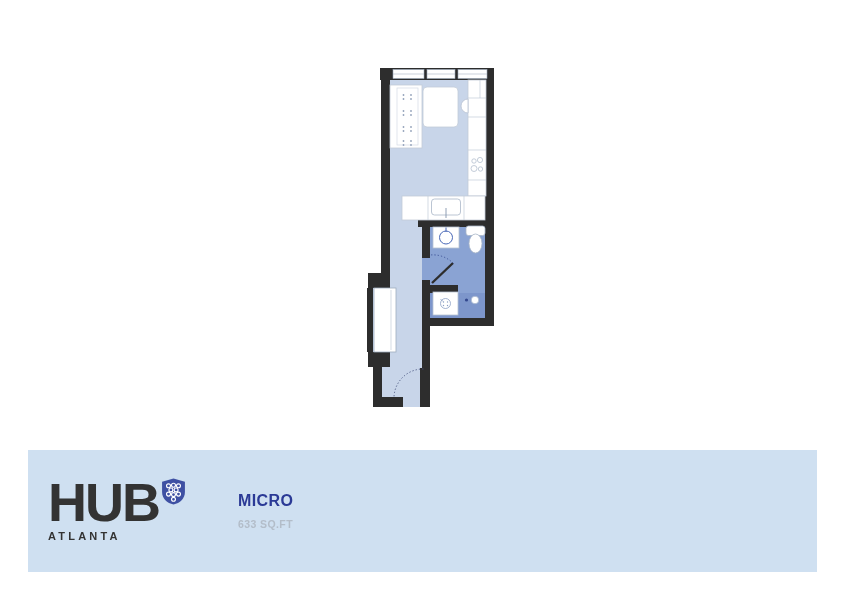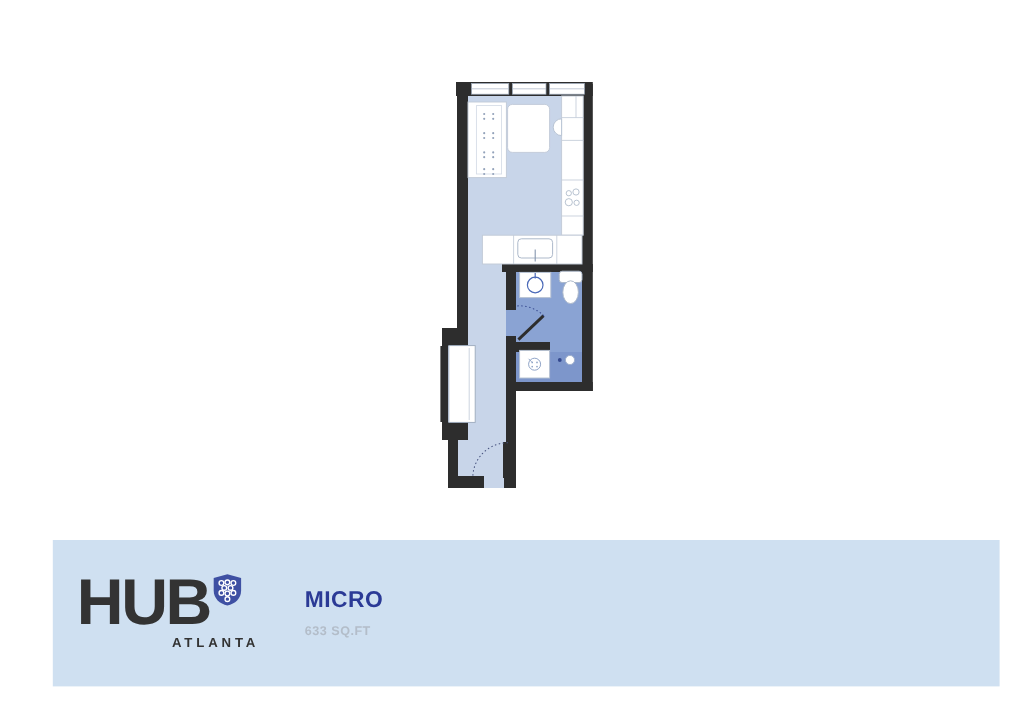--- a/index.html
+++ b/index.html
@@ -10,38 +10,38 @@
     overflow: hidden;
   }
   .canvas { position: relative; width: 845px; height: 595px; background: #ffffff; }
 
   
   .plan-wrap { position: absolute; left: 367px; top: 68px; width: 127px; height: 339px; }
   .plan-wrap svg { display: block; }
 
   
   .banner {
-    position: absolute; left: 44px; top: 450px;
+    position: absolute; left: 28px; top: 450px;
     width: 789px; height: 122px;
     background: #cfe0f1;
     display: flex; align-items: center;
   }
   .logo { margin-left: 20px; width: 152px; flex: 0 0 auto; }
   .logo-top { display: flex; align-items: flex-start; justify-content: flex-start; }
   .brand-name {
     font-size: 54px; font-weight: 900; color: #333333;
     letter-spacing: -2px; line-height: 44px; display: inline-block;
   }
   .shield { margin-left: 2px; margin-top: -2px; flex: 0 0 auto; }
   .brand-city {
-    margin-top: 6px; text-align: right;
+    margin-top: 6px; text-align: left;
     font-size: 11px; font-weight: 700; color: #333333; letter-spacing: 3.2px;
   }
   .unit-info { margin-left: 38px; }
-  .unit-name { font-size: 19px; font-weight: 800; color: #2b3a96; letter-spacing: 0.4px; }
+  .unit-name { font-size: 16px; font-weight: 800; color: #2b3a96; letter-spacing: 0.4px; }
   .unit-area { margin-top: 8px; font-size: 10.5px; font-weight: 700; color: #b3bdc9; letter-spacing: 0.4px; }
 
   .crisp { shape-rendering: crispEdges; }
 </style>
 </head>
 <body>
 
 <div class="canvas">
 
   <div class="plan-wrap">

